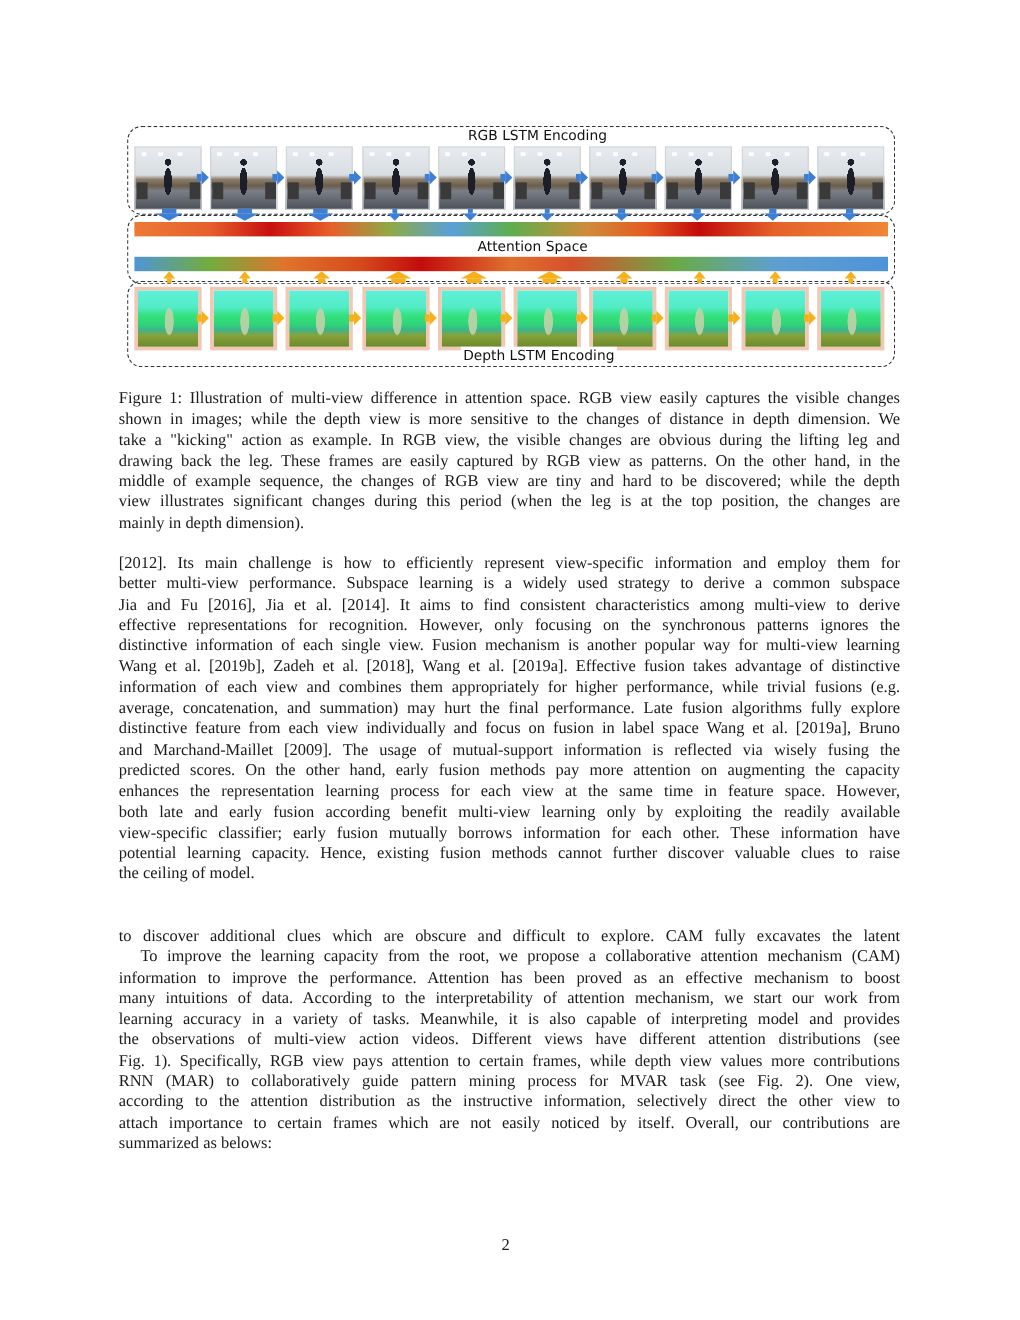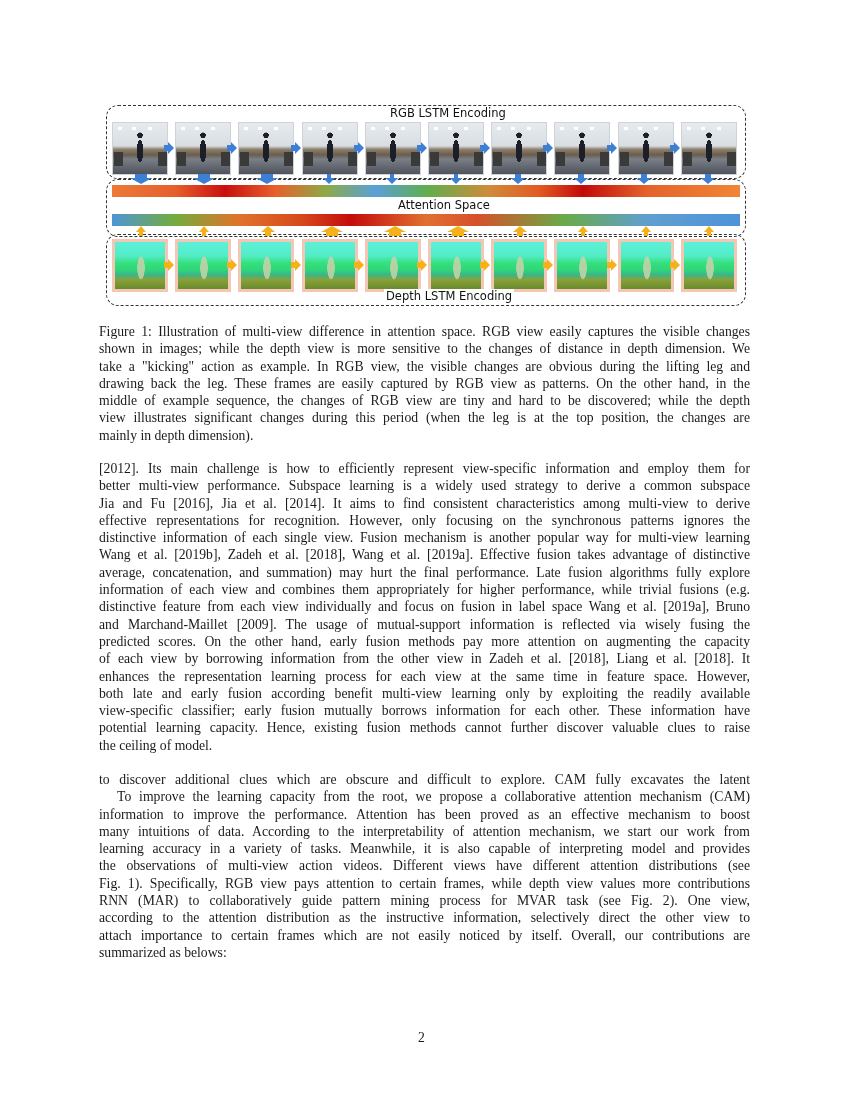--- a/index.html
+++ b/index.html
@@ -253,26 +253,25 @@
   <span class="line last">mainly in depth dimension).</span>
 </div>
 
 <div class="text-block para1">
   <span class="line">[2012]. Its main challenge is how to efficiently represent view-specific information and employ them for</span>
   <span class="line">better multi-view performance. Subspace learning is a widely used strategy to derive a common subspace</span>
   <span class="line">Jia and Fu [2016], Jia et al. [2014]. It aims to find consistent characteristics among multi-view to derive</span>
   <span class="line">effective representations for recognition. However, only focusing on the synchronous patterns ignores the</span>
   <span class="line">distinctive information of each single view. Fusion mechanism is another popular way for multi-view learning</span>
   <span class="line">Wang et al. [2019b], Zadeh et al. [2018], Wang et al. [2019a]. Effective fusion takes advantage of distinctive</span>
+  <span class="line">information of each view and combines them appropriately for higher performance, while trivial fusions (e.g.</span>
   <span class="line">average, concatenation, and summation) may hurt the final performance. Late fusion algorithms fully explore</span>
-  <span class="line">information of each view and combines them appropriately for higher performance, while trivial fusions (e.g.</span>
   <span class="line">distinctive feature from each view individually and focus on fusion in label space Wang et al. [2019a], Bruno</span>
   <span class="line">and Marchand-Maillet [2009]. The usage of mutual-support information is reflected via wisely fusing the</span>
   <span class="line">predicted scores. On the other hand, early fusion methods pay more attention on augmenting the capacity</span>
-  <span class="line">of each view by borrowing information from the other view in Zadeh et al. [2018], Liang et al. [2018]. It</span>
   <span class="line">enhances the representation learning process for each view at the same time in feature space. However,</span>
   <span class="line">both late and early fusion according benefit multi-view learning only by exploiting the readily available</span>
   <span class="line">view-specific classifier; early fusion mutually borrows information for each other. These information have</span>
   <span class="line">potential learning capacity. Hence, existing fusion methods cannot further discover valuable clues to raise</span>
   <span class="line last">the ceiling of model.</span>
 </div>
 
 <div class="text-block para2">
   <span class="line">to discover additional clues which are obscure and difficult to explore. CAM fully excavates the latent</span>
   <span class="line"><span class="indent"></span><span>To improve the learning capacity from the root, we propose a collaborative attention mechanism (CAM)</span></span>

